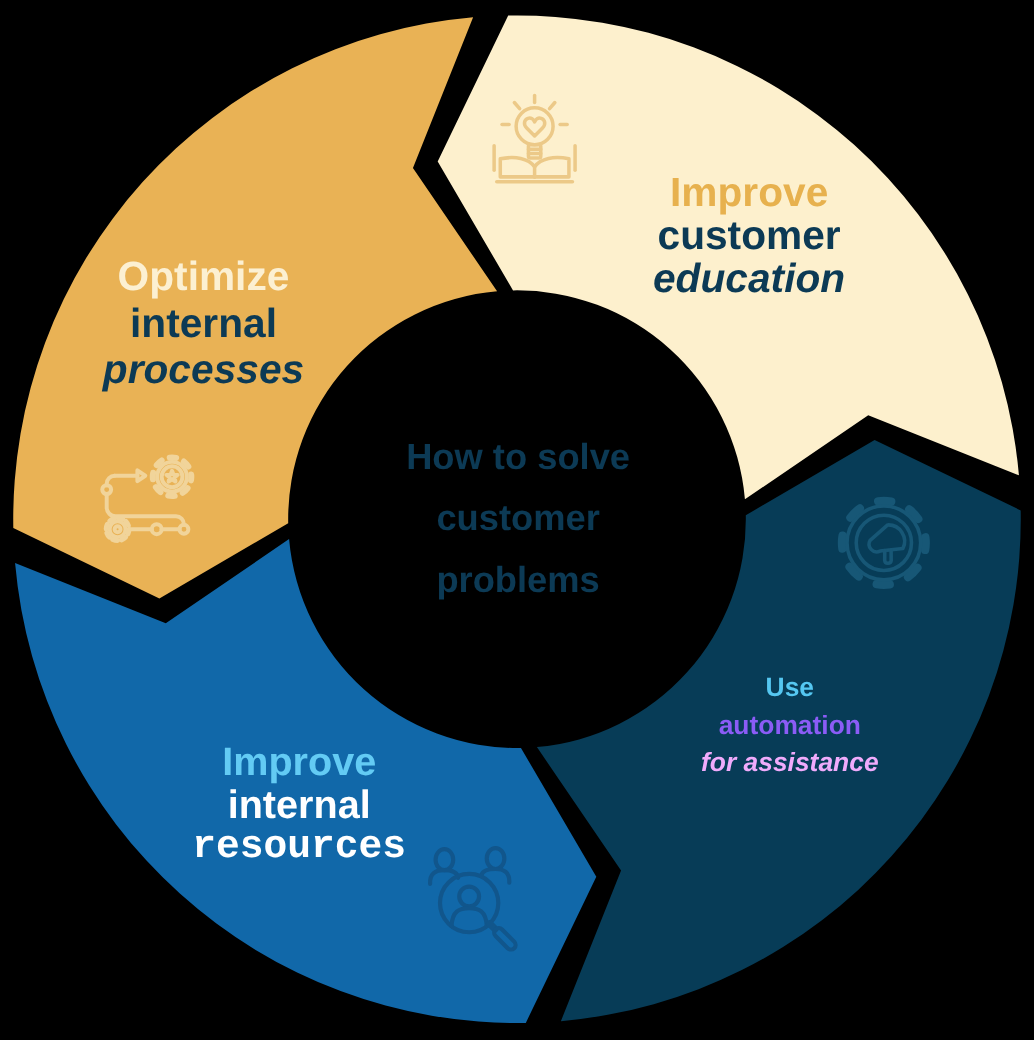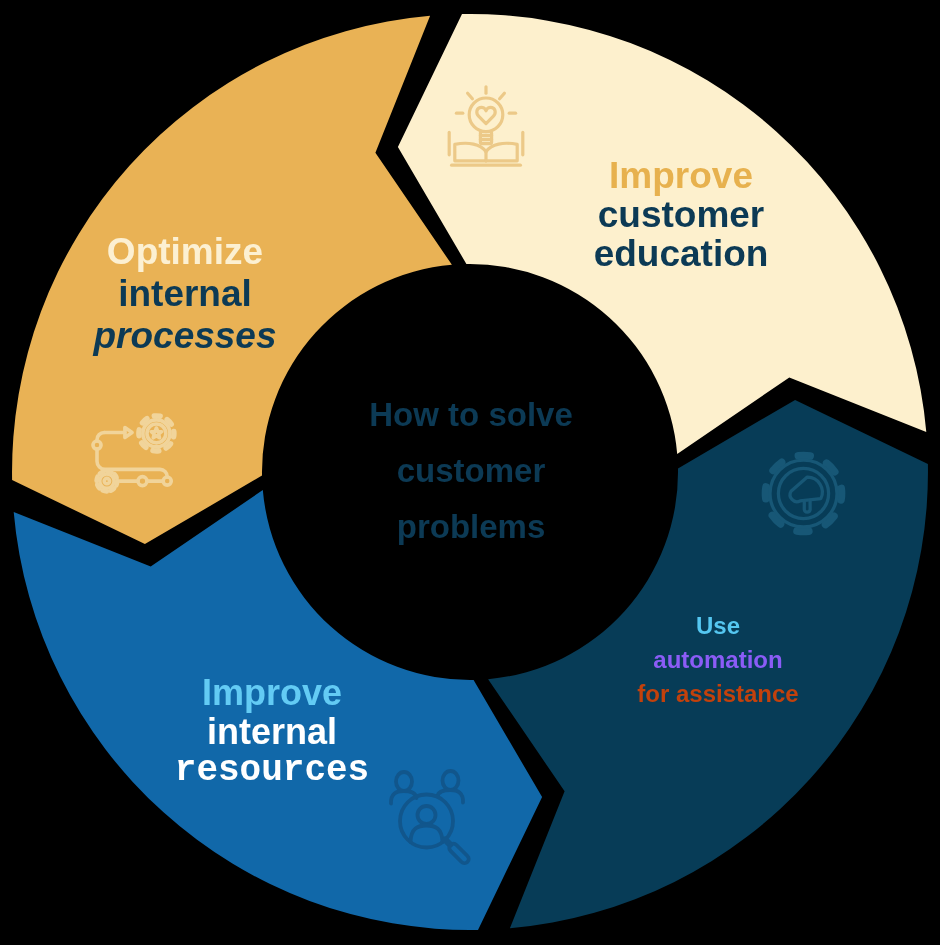--- a/index.html
+++ b/index.html
@@ -102,34 +102,34 @@
 
   <div class="label center-title" style="color: rgb(12, 58, 85);">
     <div>How to solve</div>
     <div>customer</div>
     <div>problems</div>
   </div>
 
   <div class="label label-cream">
     <div style="color: rgb(231, 177, 78);">Improve</div>
     <div style="color: rgb(12, 58, 85);">customer</div>
-    <div style="color: rgb(12, 58, 85);">education</div>
+    <div style="color: rgb(12, 58, 85); font-style: italic;">education</div>
   </div>
 
   <div class="label label-gold">
     <div style="color: rgb(252, 240, 210);">Optimize</div>
     <div style="color: rgb(12, 58, 85);">internal</div>
     <div style="color: rgb(12, 58, 85); font-style: italic;">processes</div>
   </div>
 
   <div class="label label-blue">
     <div style="color: rgb(99, 203, 244);">Improve</div>
     <div style="color: rgb(255, 255, 255);">internal</div>
     <div style="color: rgb(255, 255, 255); font-family: Liberation Mono, monospace;">resources</div>
   </div>
 
   <div class="label label-navy">
     <div style="color: rgb(85, 199, 241);">Use</div>
     <div style="color: #8b5cf6;">automation</div>
-    <div style="color: #c2410c;">for assistance</div>
+    <div style="color: #f0abfc; font-style: italic;">for assistance</div>
   </div>
 
 </div>
 
 </body></html>

